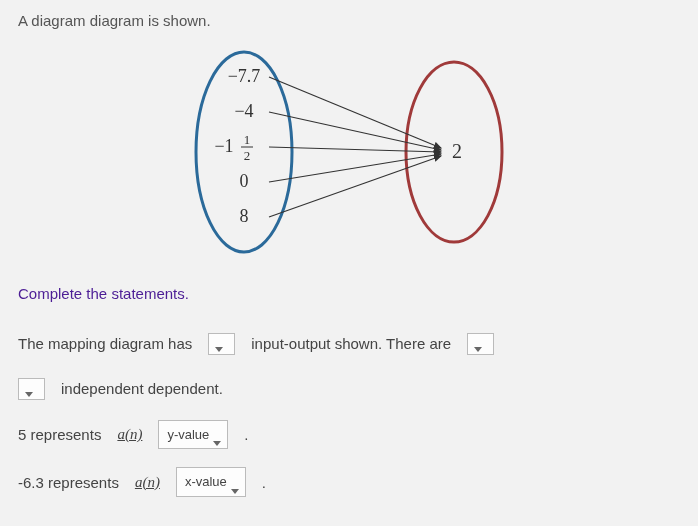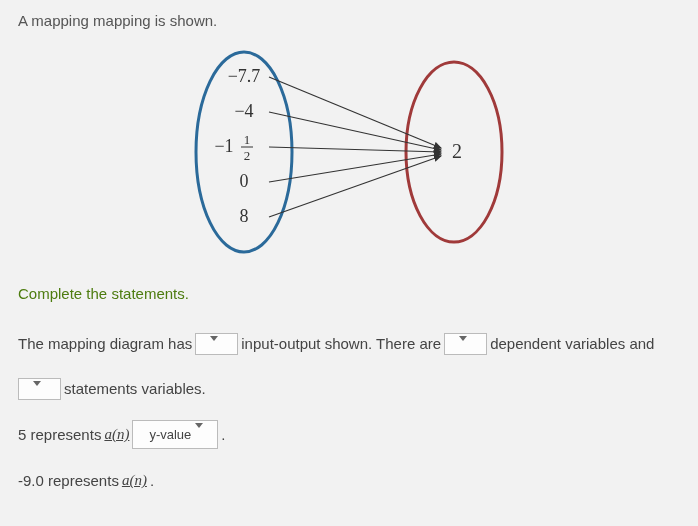--- a/index.html
+++ b/index.html
@@ -24,38 +24,38 @@
       display: flex;
       justify-content: center;
       align-items: center;
       margin-bottom: 18px;
       text-decoration: underline;
     }
     .diagram-svg {
       display: block;
     }
     .instruction {
-      color: #4d7c0f;
+      color: #4c1d95;
       margin-bottom: 28px;
     }
     .sentence {
       display: flex;
       align-items: center;
       flex-wrap: wrap;
-      gap: 3px;
+      gap: 16px;
       margin-bottom: 18px;
       color: #444;
       line-height: 1.8;
     }
     .dropdown {
       display: inline-flex;
-      align-items: flex-start;
+      align-items: flex-end;
       border: 1px solid #bbb;
       background: #fdfdfd;
-      padding: 2px 14px;
+      padding: 2px 6px;
       font-size: 13px;
       color: #444;
       min-height: 22px;
       cursor: pointer;
     }
     .dropdown .chev {
       display: inline-block;
       width: 0;
       height: 0;
       border-left: 4px solid transparent;
@@ -64,21 +64,21 @@
       margin-right: 3px;
     }
     .dropdown .val {
       padding-left: 2px;
     }
     .math { font-family: 'Times New Roman', serif; font-style: italic; text-decoration: underline; }
   </style>
 </head>
 <body>
 
-<div class="title">A mapping mapping is shown.</div>
+<div class="title">A diagram diagram is shown.</div>
 
 <div class="diagram-area">
   <svg class="diagram-svg" width="360" height="220" viewBox="0 0 360 220">
 
     <ellipse cx="75" cy="110" rx="48" ry="100" fill="none" stroke="#2b6a9a" stroke-width="3"></ellipse>
 
     <ellipse cx="285" cy="110" rx="48" ry="90" fill="none" stroke="#a03a3a" stroke-width="3"></ellipse>
 
     <defs>
       <marker id="arrow" markerWidth="8" markerHeight="8" refX="6" refY="3" orient="auto">
@@ -111,38 +111,41 @@
   <span>The mapping diagram has</span>
   <span class="dropdown">
     <span class="chev"></span>
     <span class="val"></span>
   </span>
   <span>input-output shown. There are</span>
   <span class="dropdown">
     <span class="chev"></span>
     <span class="val"></span>
   </span>
-  <span>dependent variables and</span>
 </div>
 
 <div class="sentence">
   <span class="dropdown">
     <span class="chev"></span>
     <span class="val"></span>
   </span>
-  <span>statements variables.</span>
+  <span>independent dependent.</span>
 </div>
 
 <div class="sentence">
   <span>5 represents</span>
   <span class="math">a(n)</span>
   <span class="dropdown">
     <span class="val">y-value</span>
     <span class="chev" style="margin-left:4px;margin-right:0;"></span>
   </span>
   <span>.</span>
 </div>
 
 <div class="sentence">
-  <span>-9.0 represents</span>
+  <span>-6.3 represents</span>
   <span class="math">a(n)</span>
+  <span class="dropdown">
+    <span class="val">x-value</span>
+    <span class="chev" style="margin-left:4px;margin-right:0;"></span>
+  </span>
   <span>.</span>
 </div>
 
 </body></html>

